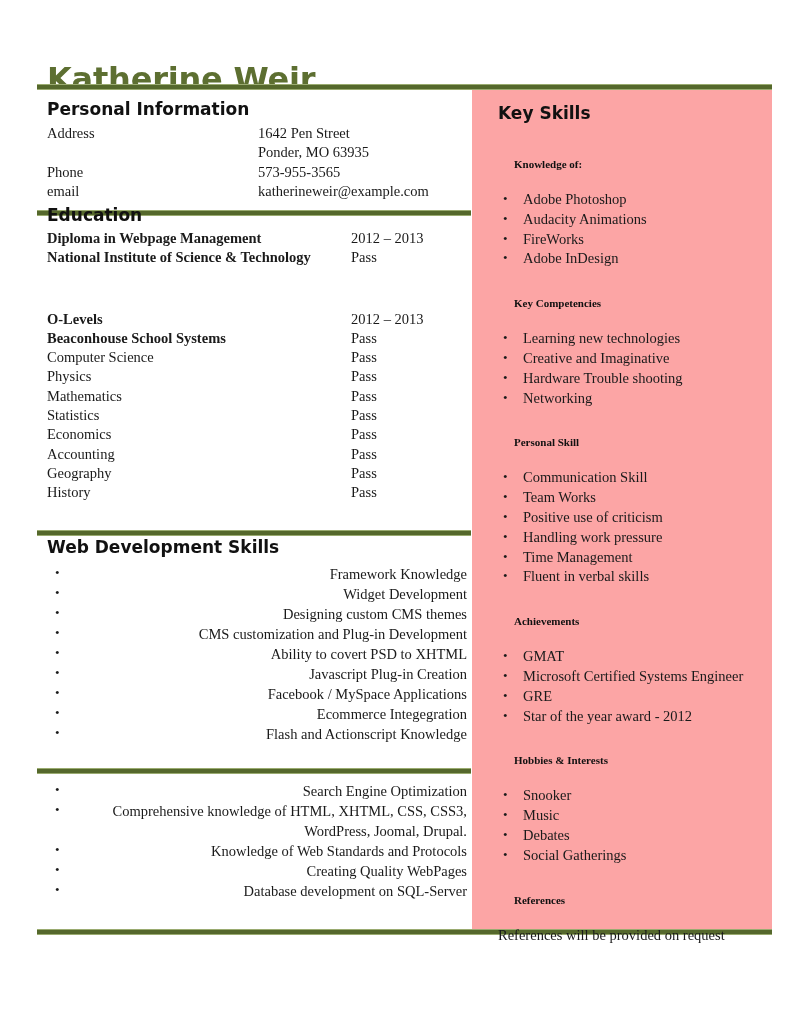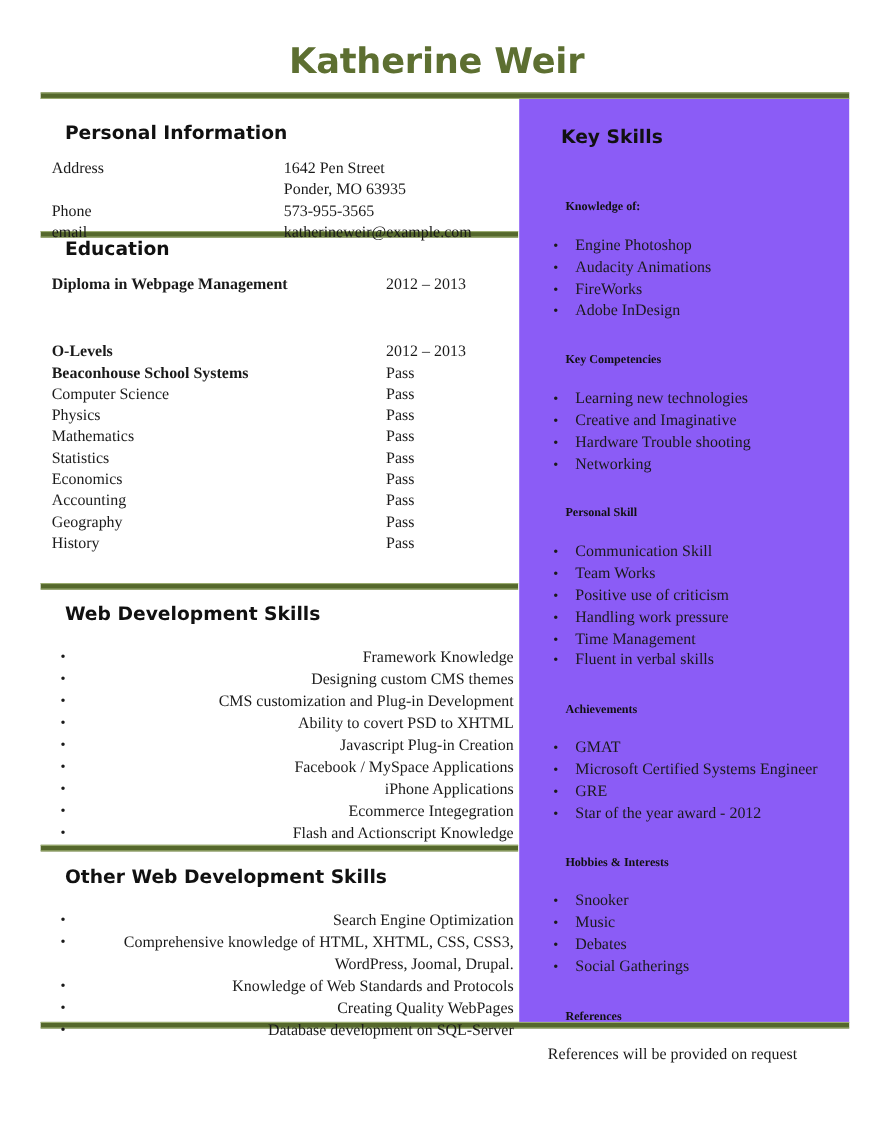--- a/index.html
+++ b/index.html
@@ -20,23 +20,22 @@
     position: absolute;
     left: 0; top: 0;
     width: 790px;
     height: 1022px;
   }
 
   
   .name-block {
     position: absolute;
     left: 47px;
-    top: 36px;
+    top: 60px;
     width: 700px;
-    text-align: center;
   }
   .name {
     font-family: "DejaVu Sans", sans-serif;
     font-weight: bold;
     font-size: 32px;
     line-height: 38px;
     letter-spacing: -0.2px;
     color: #5d6f31;
     margin: 0;
   }
@@ -59,33 +58,33 @@
   #rule-otherdev { top: 768px; }
   #rule-bottom   { top: 929px; }
 
   
   .sidebar {
     position: absolute;
     left: 472px;
     top: 90px;
     width: 300px;
     height: 839px;
-    background: #8b5cf6;
+    background: #fca5a5;
     box-sizing: border-box;
     padding: 12px 22px 0 26px;
   }
 
   
   .section-head {
     font-family: "DejaVu Sans", sans-serif;
     font-weight: bold;
     font-size: 17px;
     line-height: 22px;
     color: #111111;
-    margin: 12px;
+    margin: 0;
   }
   .sub-head {
     font-family: "Liberation Serif", serif;
     font-weight: bold;
     font-size: 11px;
     line-height: 19px;
     color: #111111;
     margin: 16px;
   }
   .bold { font-weight: bold; }
@@ -198,20 +197,24 @@
   </div>
 
   <div class="left-block" id="education">
     <div class="section-head">Education</div>
     <table class="edu-table">
       <tbody>
           <tr>
         <td class="bold">Diploma in Webpage Management</td>
         <td class="right-col">2012 – 2013</td>
       </tr>
+      <tr>
+        <td class="bold">National Institute of Science &amp; Technology</td>
+        <td class="right-col">Pass</td>
+      </tr>
       <tr class="edu-spacer">
             <td></td>
             <td></td>
           </tr>
       <tr>
         <td class="bold">O-Levels</td>
         <td class="right-col">2012 – 2013</td>
       </tr>
       <tr>
         <td class="bold">Beaconhouse School Systems</td>
@@ -251,50 +254,49 @@
       </tr>
     </tbody>
       </table>
   </div>
 
   <div class="left-block" id="webdev">
     <div class="section-head">Web Development Skills</div>
     <div class="head-gap"></div>
     <ul class="blist left-list">
       <li>Framework Knowledge</li>
+      <li>Widget Development</li>
       <li>Designing custom CMS themes</li>
       <li>CMS customization and Plug-in Development</li>
       <li>Ability to covert PSD to XHTML</li>
       <li>Javascript Plug-in Creation</li>
       <li>Facebook / MySpace Applications</li>
-      <li>iPhone Applications</li>
       <li>Ecommerce Integegration</li>
       <li>Flash and Actionscript Knowledge</li>
     </ul>
   </div>
 
   <div class="left-block" id="otherdev">
-    <div class="section-head">Other Web Development Skills</div>
     <div class="head-gap"></div>
     <ul class="blist left-list">
       <li>Search Engine Optimization</li>
       <li>Comprehensive knowledge of HTML, XHTML, CSS, CSS3, WordPress, Joomal, Drupal.</li>
       <li>Knowledge of Web Standards and Protocols</li>
       <li>Creating Quality WebPages</li>
       <li>Database development on SQL-Server</li>
     </ul>
   </div>
 
   <div class="sidebar">
     <div class="section-head">Key Skills</div>
     <div class="gap-md"></div>
 
     <div class="sub-head">Knowledge of:</div>
     <ul class="blist sblist">
-      <li>Engine Photoshop</li>
+      <li>Adobe Photoshop</li>
       <li>Audacity Animations</li>
       <li>FireWorks</li>
       <li>Adobe InDesign</li>
     </ul>
     <div class="gap-sm"></div>
 
     <div class="sub-head">Key Competencies</div>
     <ul class="blist sblist">
       <li>Learning new technologies</li>
       <li>Creative and Imaginative</li>

